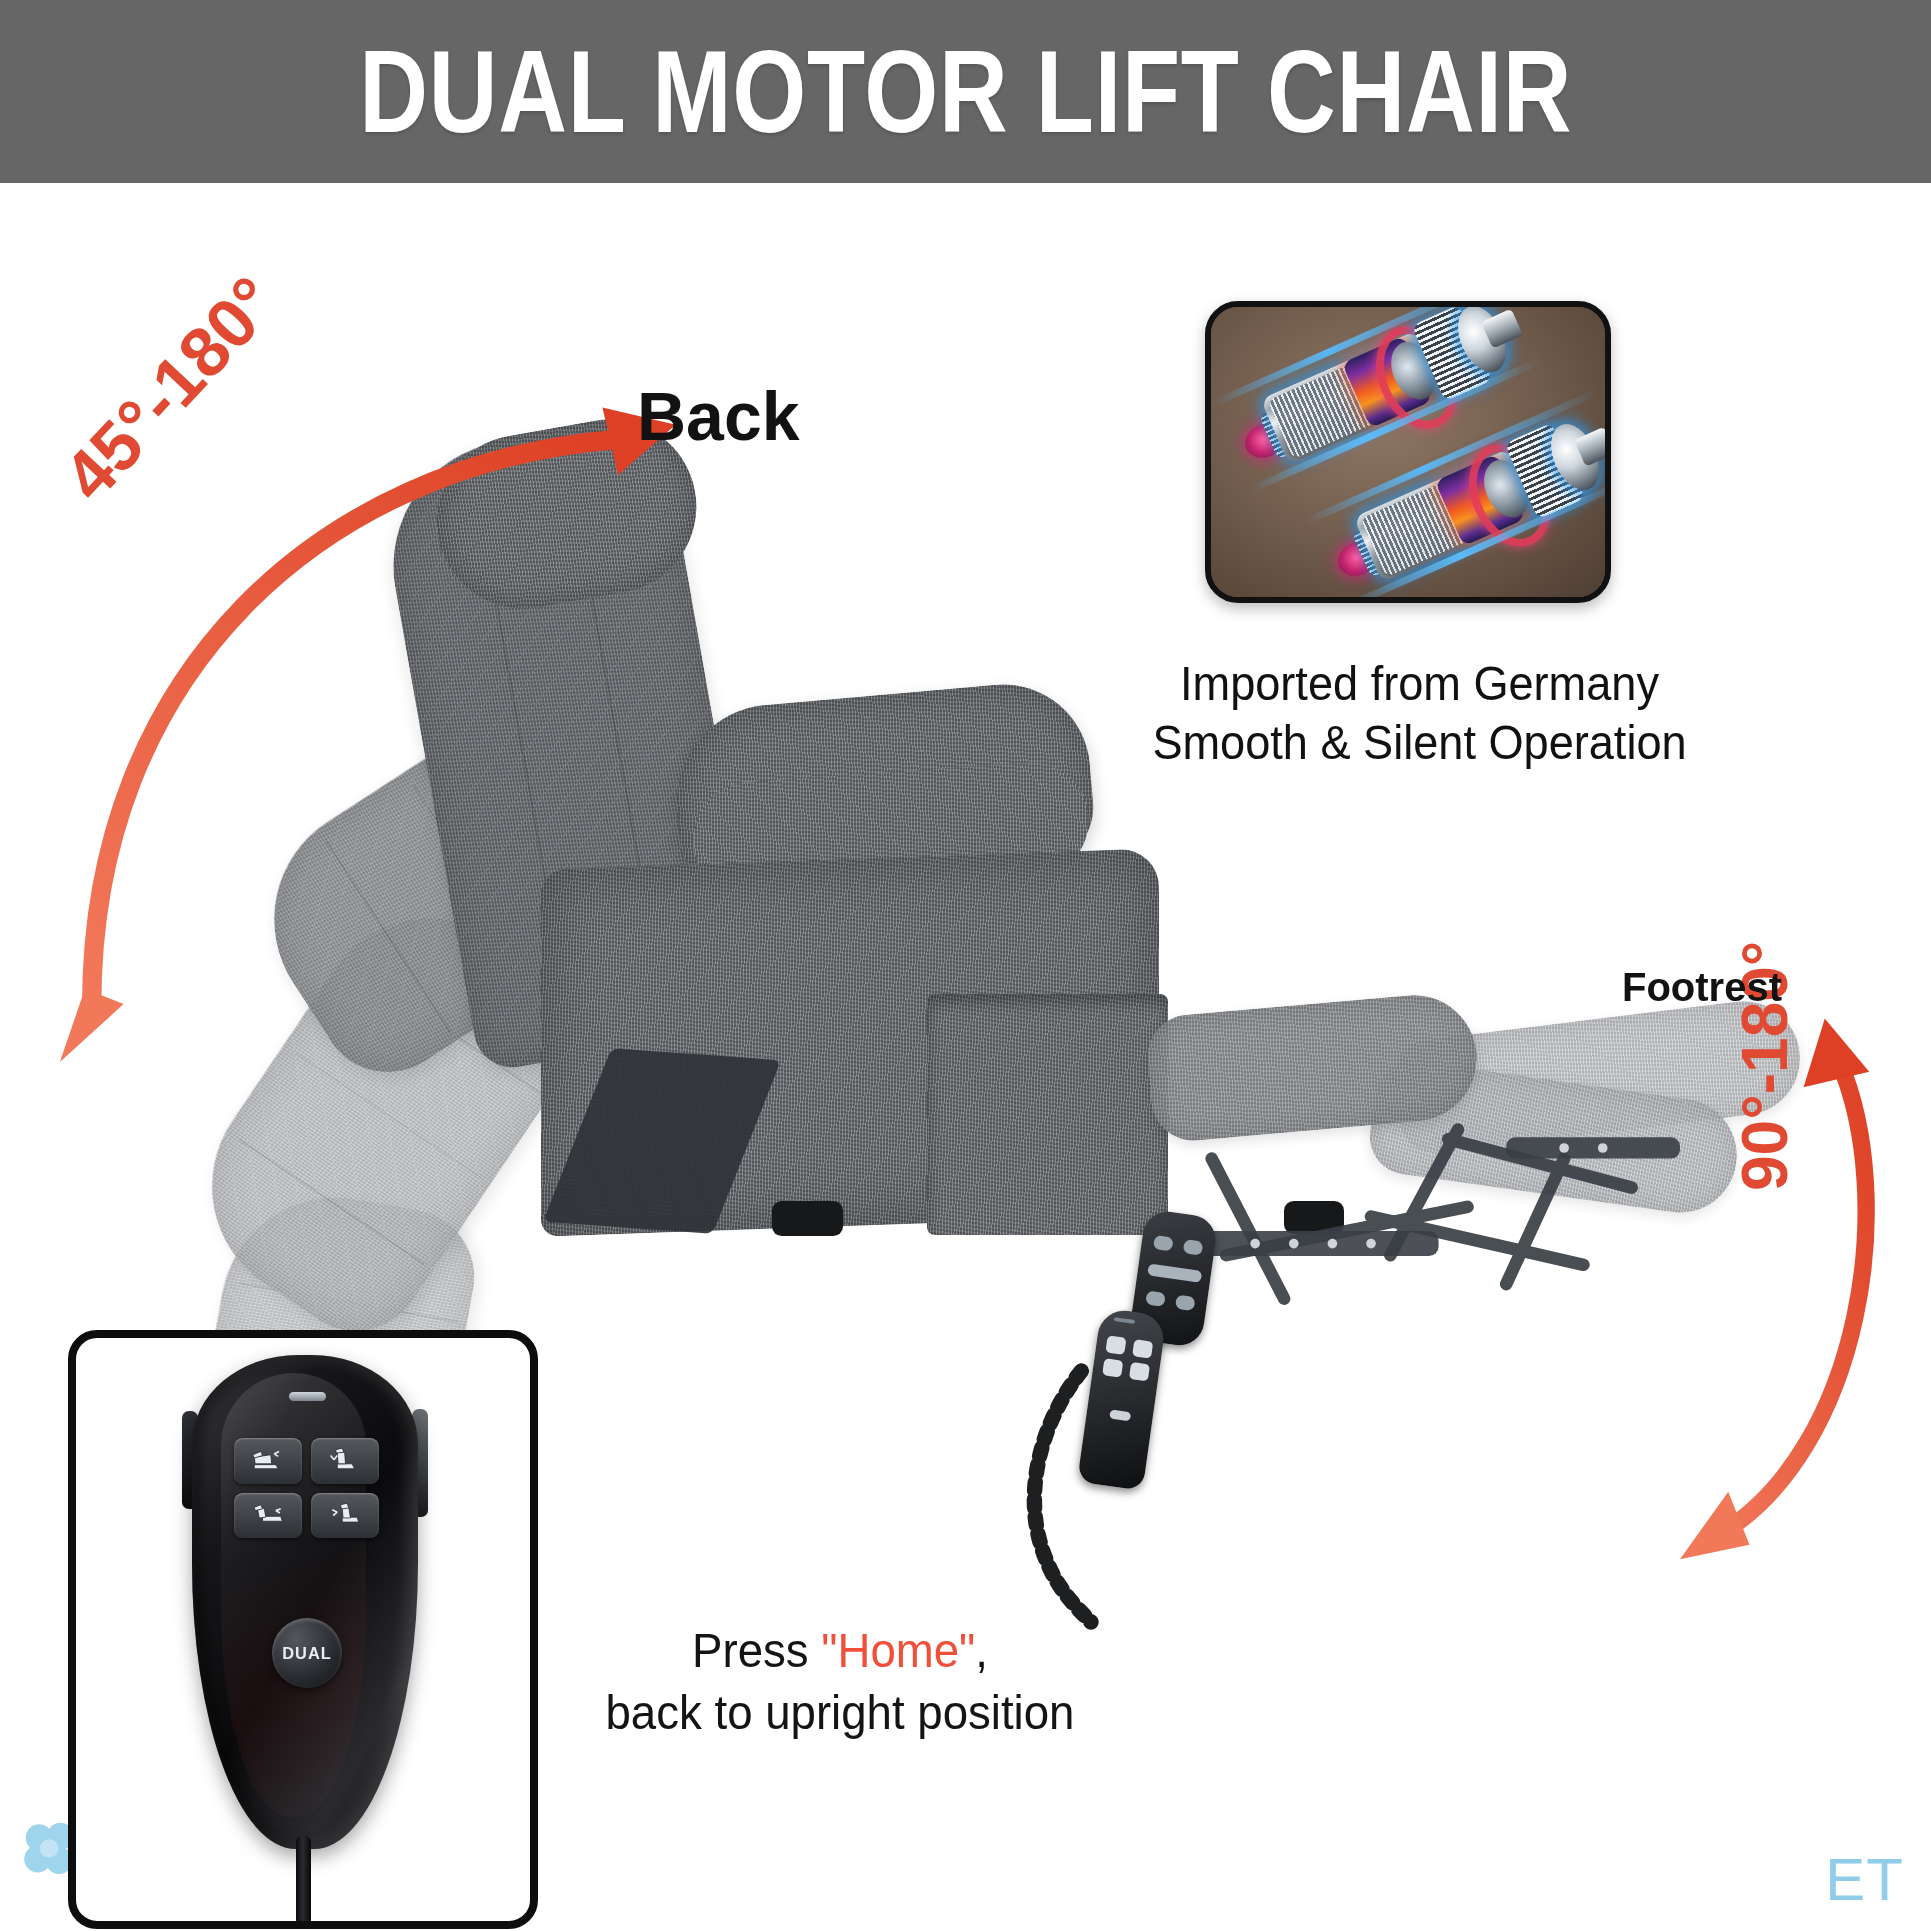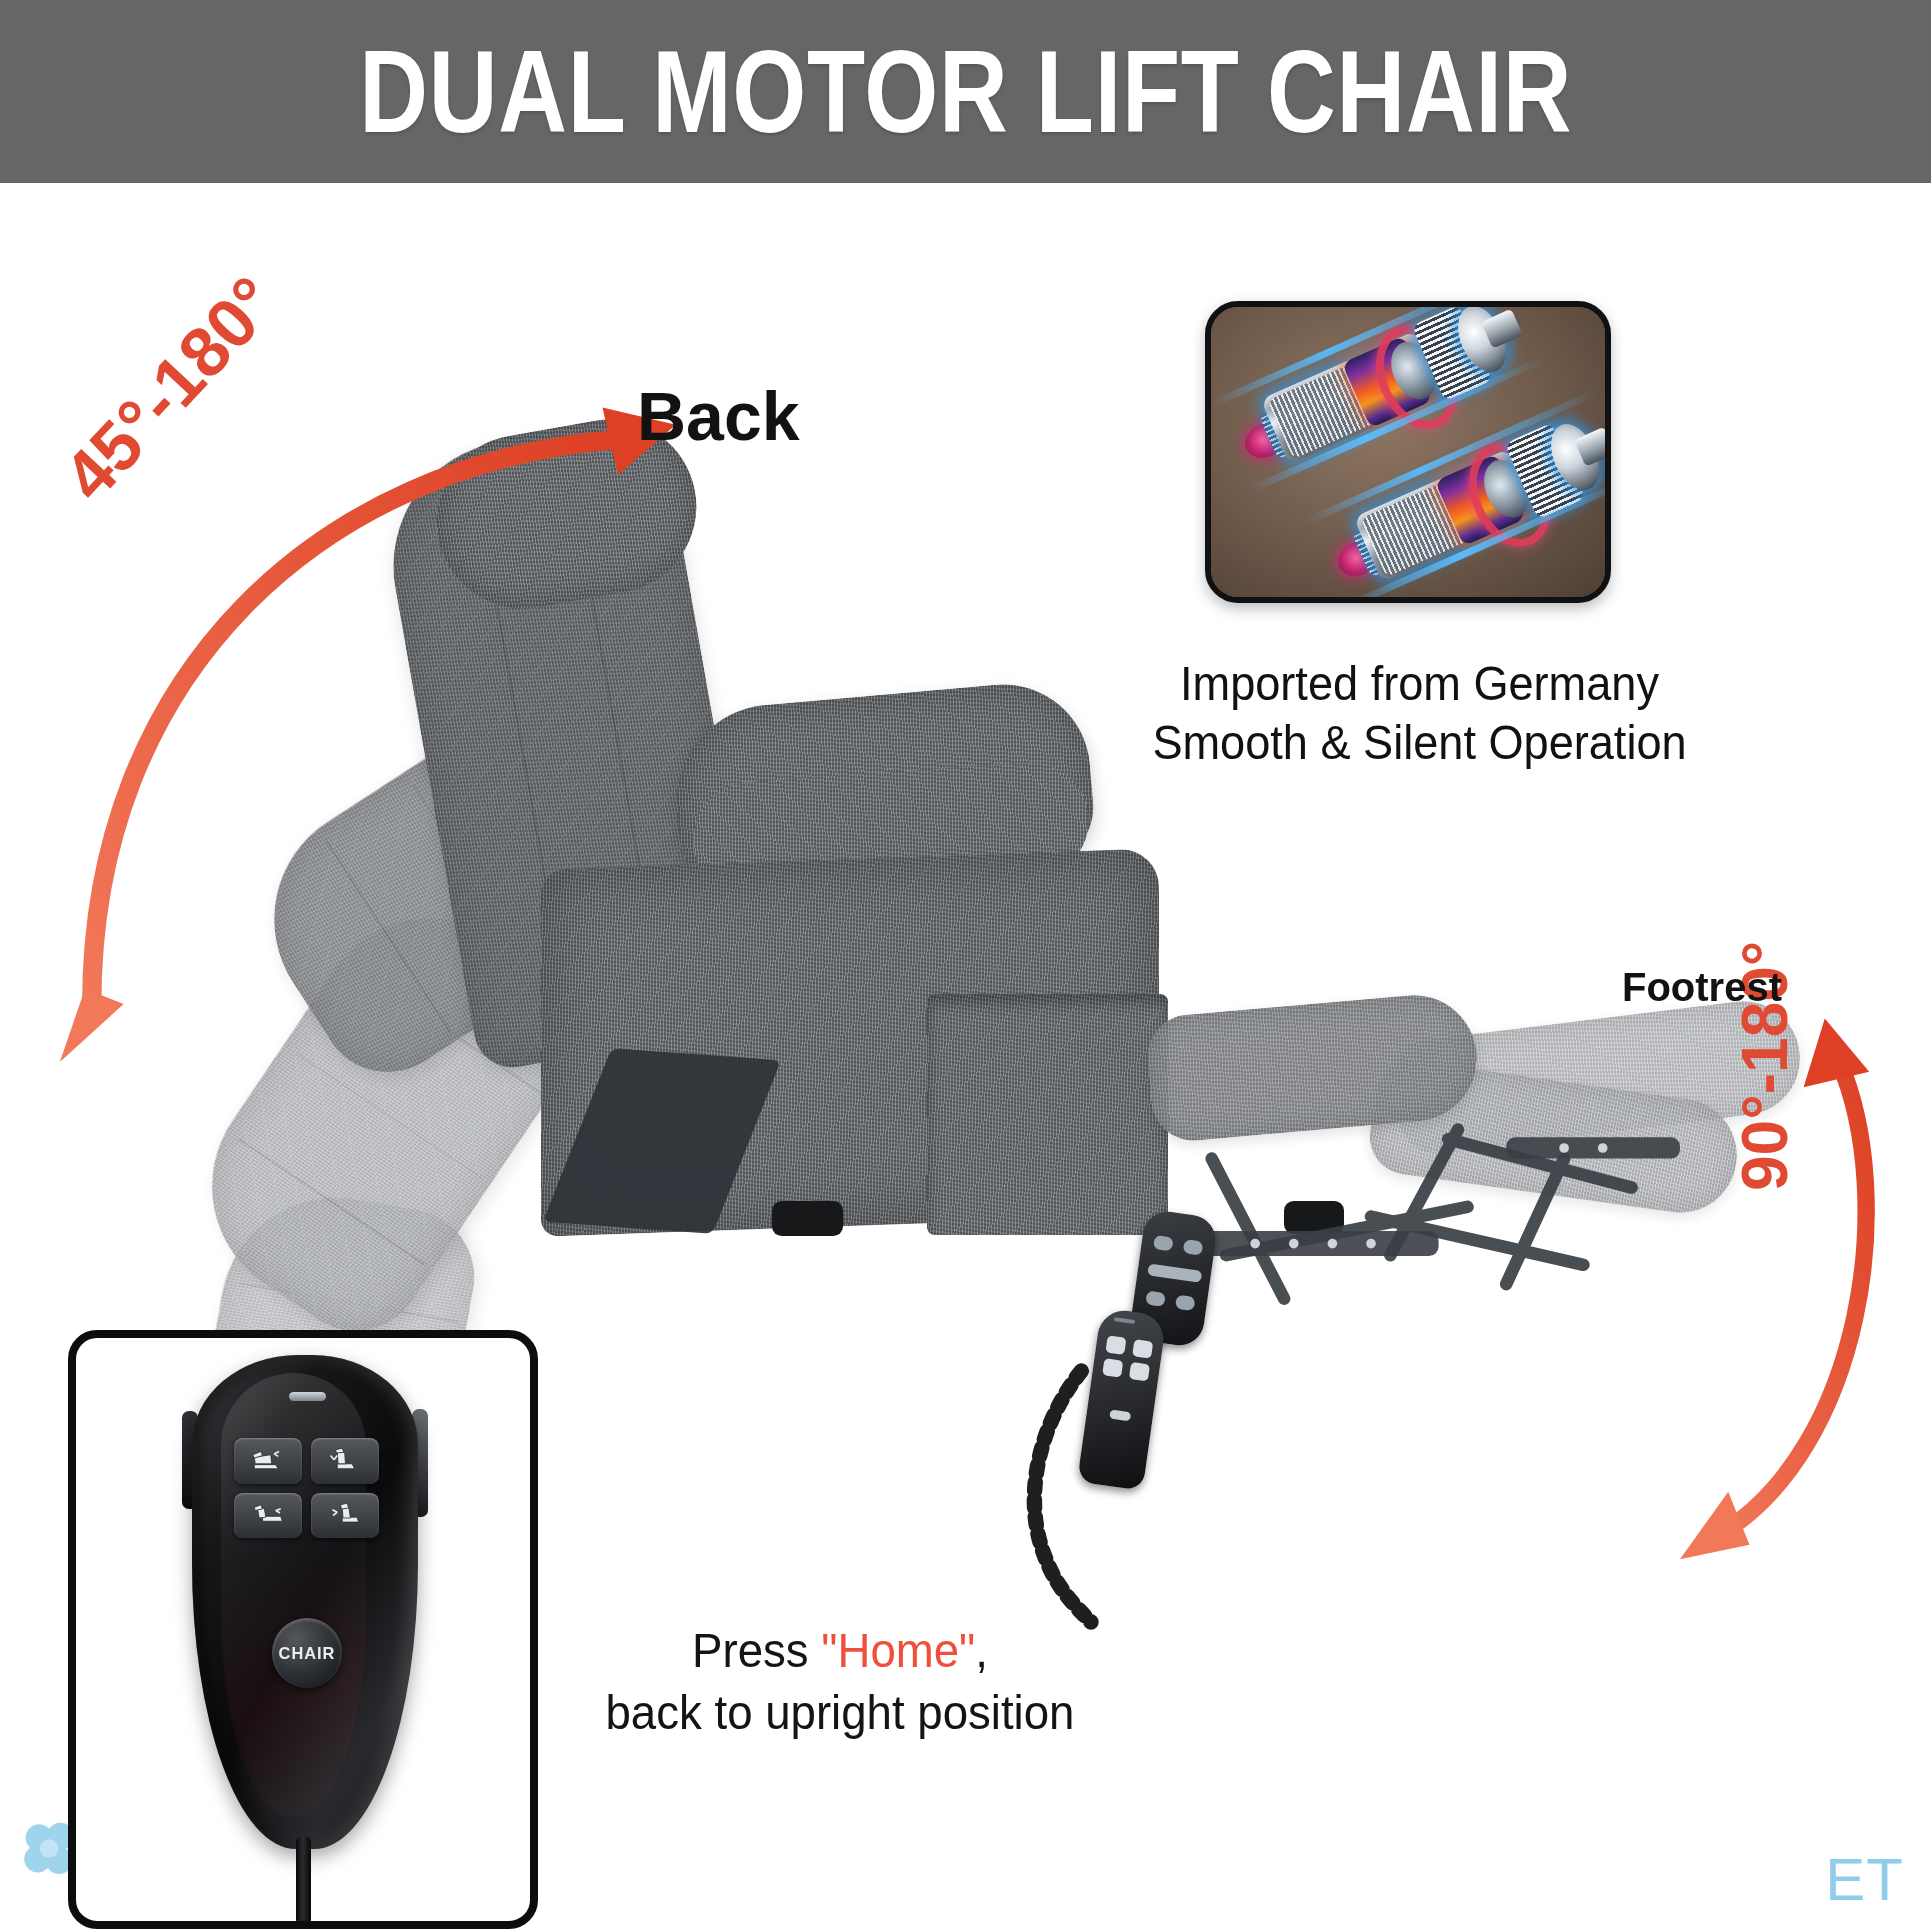--- a/index.html
+++ b/index.html
@@ -464,21 +464,21 @@
               <path d="M16,17 L34,17 L36,23 L16,23 Z"></path>
               <path d="M16,6 L24,5 L26,18 L17,18 Z"></path>
               <path d="M14,2 L22,0 L24,6 L15,7 Z"></path>
             </g>
             <path d="M10,11 L4,8 M10,11 L5,15" stroke="#e8edf1" stroke-width="2" fill="none"></path>
           </svg>
         </div>
       </div>
 
       <div class="r-home">
-        <span>CHAIR</span>
+        <span>DUAL</span>
       </div>
       <div class="r-cord"></div>
     </div>
   </div>
 
   <div class="press-cap">
     <div>
       <span>Press </span><span class="hl">"Home"</span><span>,</span>
     </div>
     <div>back to upright position</div>

